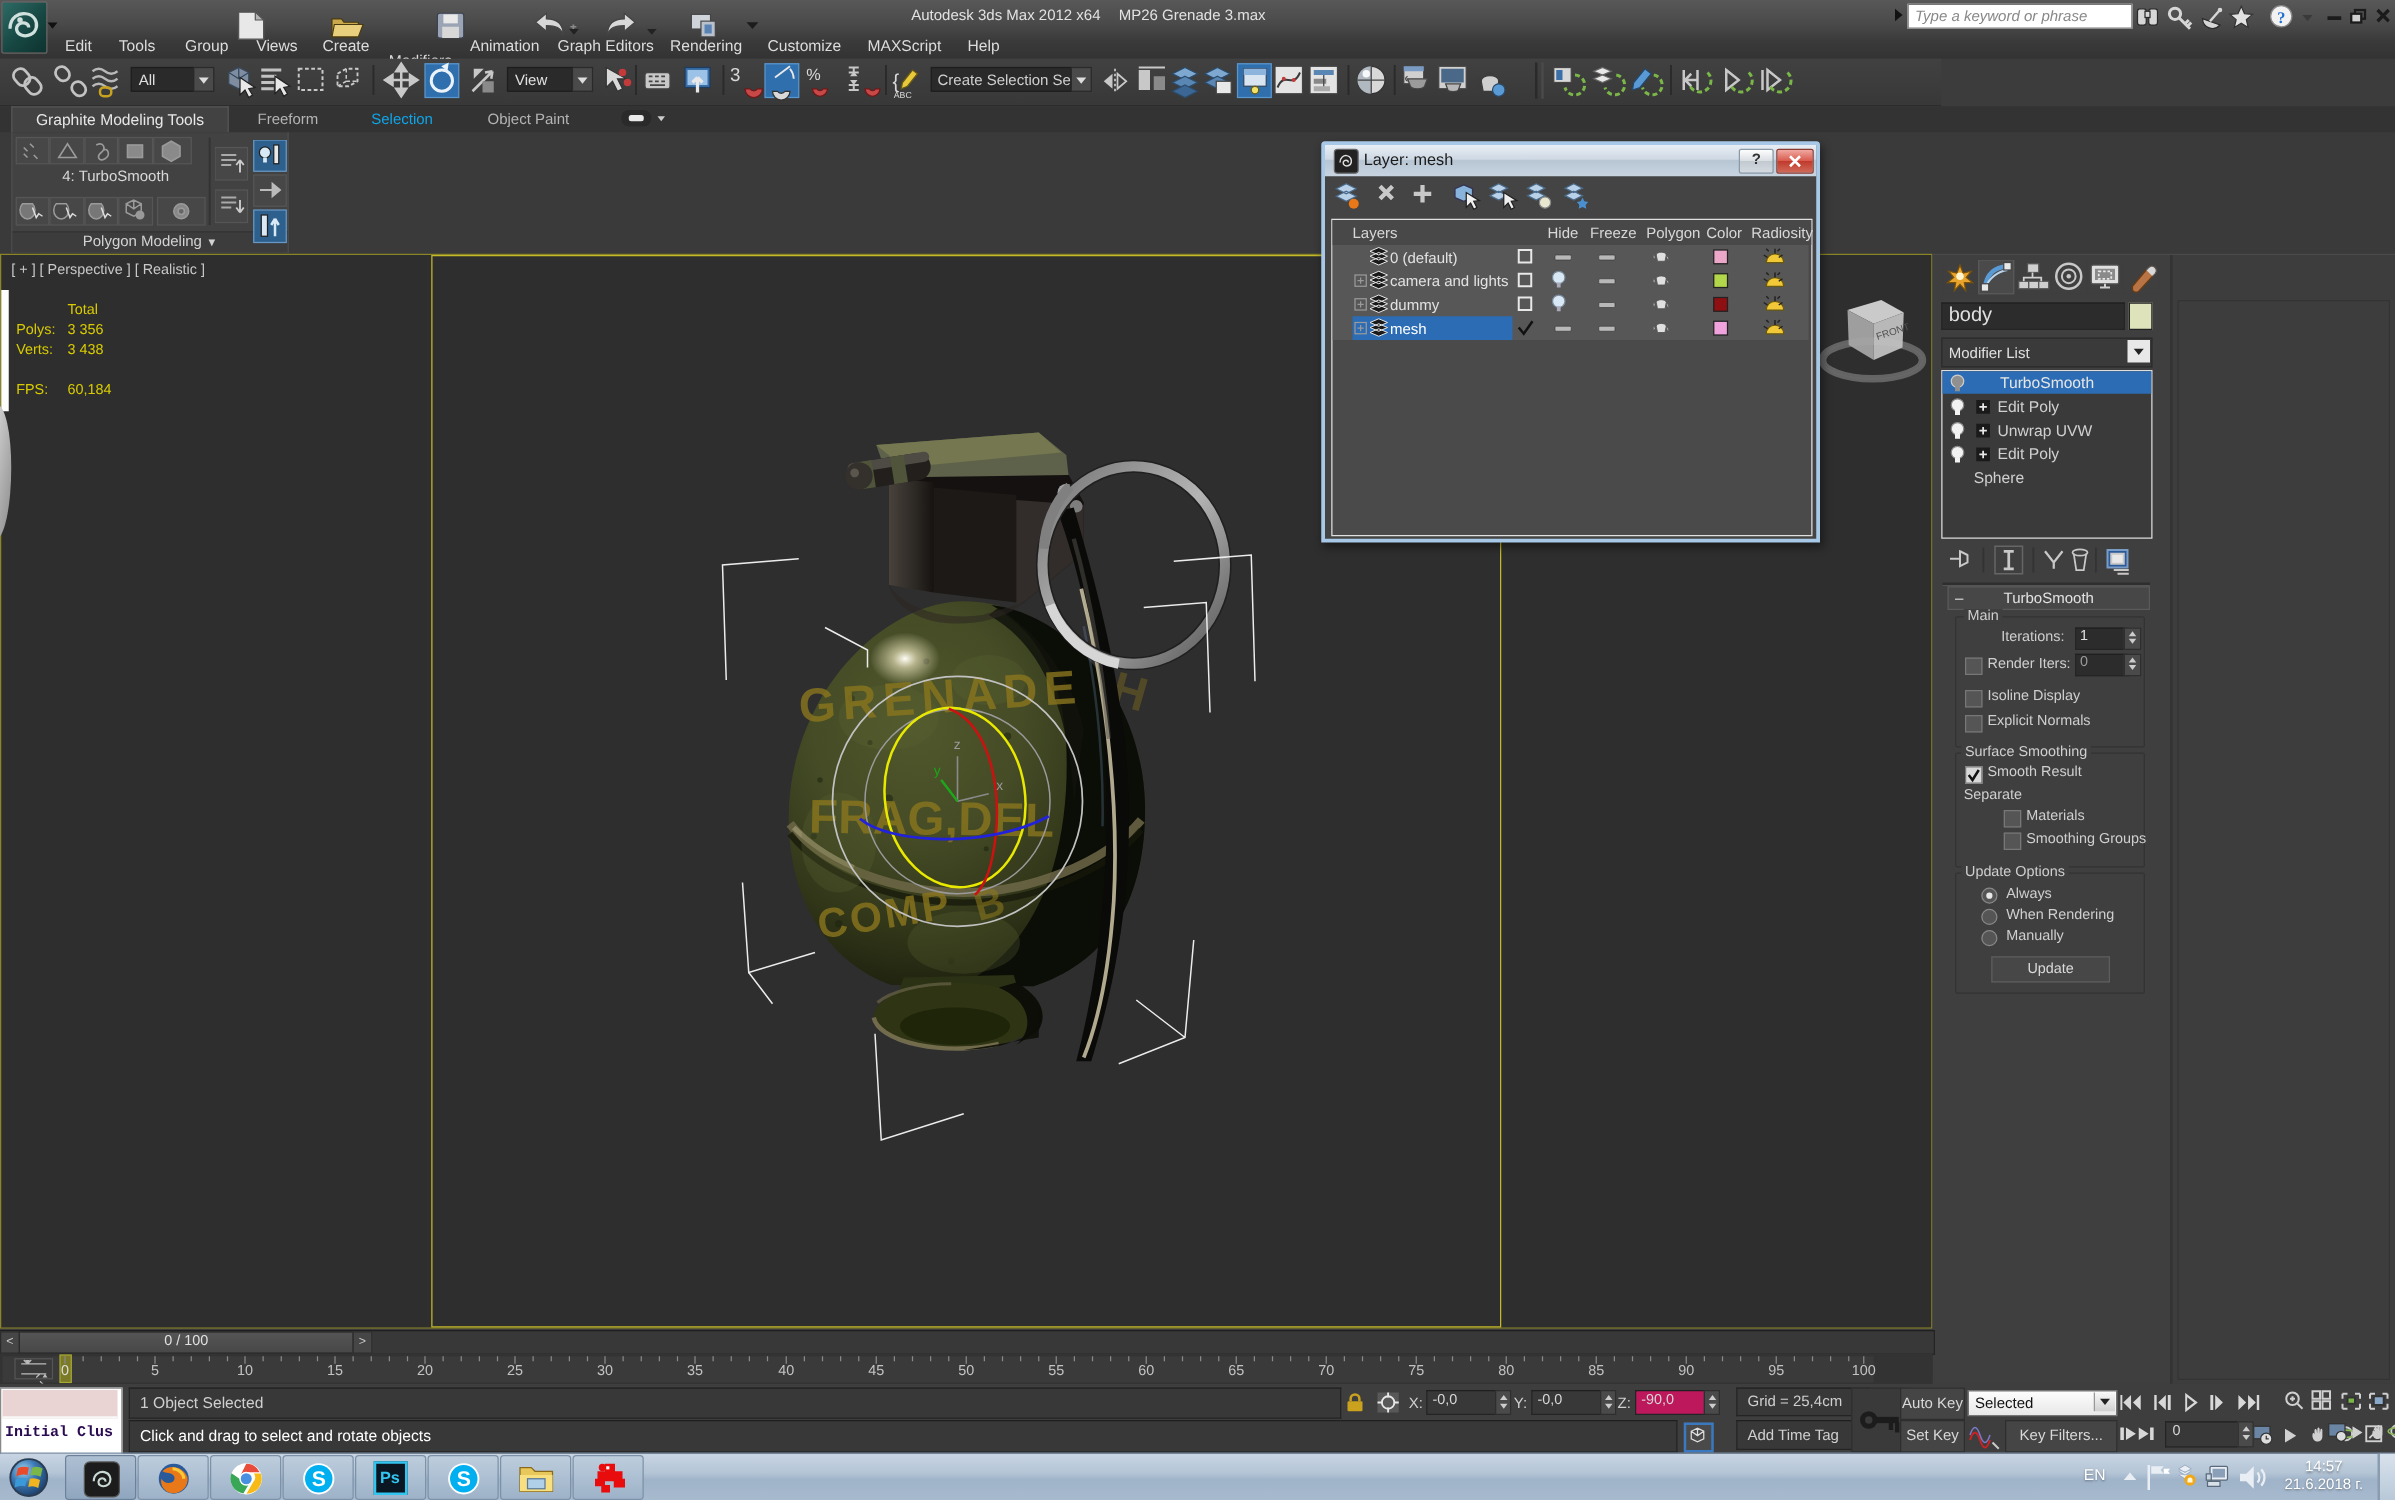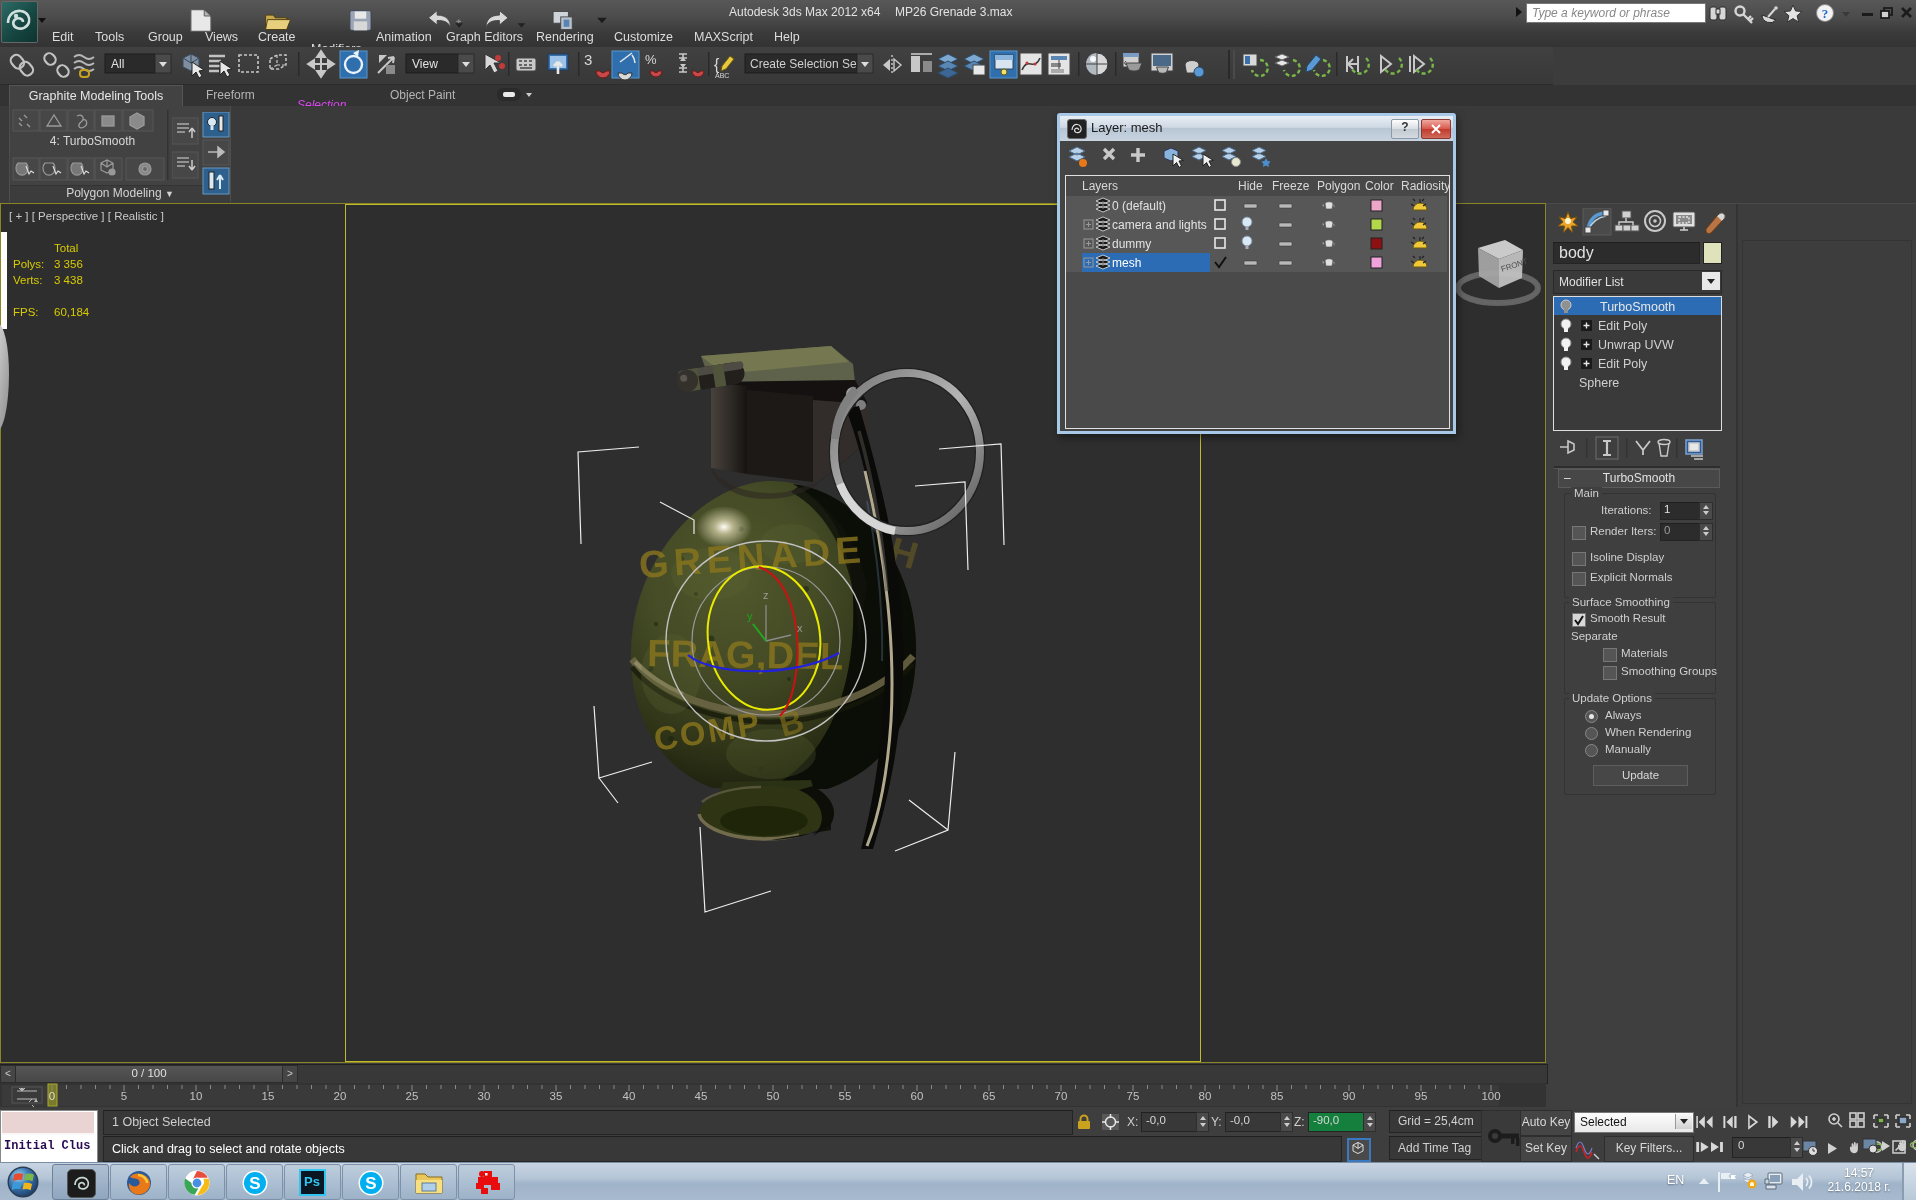--- a/index.html
+++ b/index.html
@@ -322,21 +322,21 @@
         <path d="M4 4 v16 M8 4 l10 8 -10 8 z" stroke="#c8c8c8" stroke-width="2" fill="none"></path>
         <path d="M24 6 a9 9 0 1 1 -14 11" stroke="#7ab648" stroke-width="2.4" fill="none" stroke-dasharray="4 2.5"></path>
       </g>
     </svg>
   </div>
 
   <div class="abs" id="ribbontabs" style="left:0;top:85px;width:1916px;height:21px;background:#333;">
     <div class="abs" style="left:9px;top:0;width:174px;height:21px;background:#424242;border:1px solid #555;border-bottom:none;box-sizing:border-box;
         color:#e6e6e6;font-size:12.5px;text-align:center;padding-top:3px;">Graphite Modeling Tools</div>
     <span class="txt abs" style="left:206px;top:3px;color:#b4b4b4;">Freeform</span>
-    <span class="txt abs" style="left:297px;top:13px;color:#d946ef;font-style:italic;">Selection</span>
+    <span class="txt abs" style="left:297px;top:3px;color:#0ea5e9;">Selection</span>
     <span class="txt abs" style="left:390px;top:3px;color:#b4b4b4;">Object Paint</span>
     <div class="abs" style="left:497px;top:3px;width:24px;height:13px;background:#2a2a2a;border-radius:6px;">
       <div class="abs" style="left:6px;top:4px;width:12px;height:5px;background:#e8e8e8;border-radius:2px;"></div>
     </div>
     <div class="abs" style="left:526px;top:8px;width:0;height:0;border-left:3.5px solid transparent;border-right:3.5px solid transparent;border-top:4px solid #ccc;"></div>
   </div>
   <div class="abs" id="ribbonbody" style="left:0;top:106px;width:1916px;height:97px;background:#3a3a3a;">
 
     <div class="abs" style="left:9px;top:0;width:222px;height:96px;background:#424242;border:1px solid #4e4e4e;border-top:none;box-sizing:border-box;">
       <div class="abs" style="left:0;top:79px;width:220px;height:16px;background:#3c3c3c;border-top:1px solid #333;
@@ -958,21 +958,21 @@
       <div style="width:0;height:0;border-left:3px solid transparent;border-right:3px solid transparent;border-bottom:4px solid #ccc;margin:3px auto 3px;"></div>
       <div style="width:0;height:0;border-left:3px solid transparent;border-right:3px solid transparent;border-top:4px solid #ccc;margin:0 auto;"></div>
     </div>
     <span class="abs" style="left:1211px;top:8px;color:#cfcfcf;font-size:12px;">Y:</span>
     <div class="abs sunk" style="left:1225px;top:5px;width:55px;height:17px;background:#383838;color:#d6d6d6;font-size:11.5px;padding:1px 0 0 4px;">-0,0</div>
     <div class="abs" style="left:1280px;top:5px;width:11px;height:18px;background:#4a4a4a;border:1px solid #2e2e2e;">
       <div style="width:0;height:0;border-left:3px solid transparent;border-right:3px solid transparent;border-bottom:4px solid #ccc;margin:3px auto 3px;"></div>
       <div style="width:0;height:0;border-left:3px solid transparent;border-right:3px solid transparent;border-top:4px solid #ccc;margin:0 auto;"></div>
     </div>
     <span class="abs" style="left:1294px;top:8px;color:#cfcfcf;font-size:12px;">Z:</span>
-    <div class="abs sunk" style="left:1308px;top:5px;width:55px;height:17px;background:#15803d;color:#d6d6d6;font-size:11.5px;padding:1px 0 0 4px;">-90,0</div>
+    <div class="abs sunk" style="left:1308px;top:5px;width:55px;height:17px;background:#be185d;color:#d6d6d6;font-size:11.5px;padding:1px 0 0 4px;">-90,0</div>
     <div class="abs" style="left:1363px;top:5px;width:11px;height:18px;background:#4a4a4a;border:1px solid #2e2e2e;">
       <div style="width:0;height:0;border-left:3px solid transparent;border-right:3px solid transparent;border-bottom:4px solid #ccc;margin:3px auto 3px;"></div>
       <div style="width:0;height:0;border-left:3px solid transparent;border-right:3px solid transparent;border-top:4px solid #ccc;margin:0 auto;"></div>
     </div>
     <div class="abs sunk" style="left:1389px;top:3px;width:107px;height:23px;background:#383838;color:#cfcfcf;font-size:12px;padding:3px 0 0 8px;box-sizing:border-box;">Grid = 25,4cm</div>
     <div class="abs" style="left:1347px;top:31px;width:20px;height:20px;background:#4a4a4a;border:2px solid #3a78c0;">
       <svg width="16" height="16" viewBox="0 0 16 16">
           <path d="M4 5 l5 -2.5 5 2.5 0 6 -5 2.5 -5 -2.5 z M9 2.5 v6 M4 5 l5 3.5 5 -3.5" fill="none" stroke="#ddd"></path>
         </svg>
     </div>

